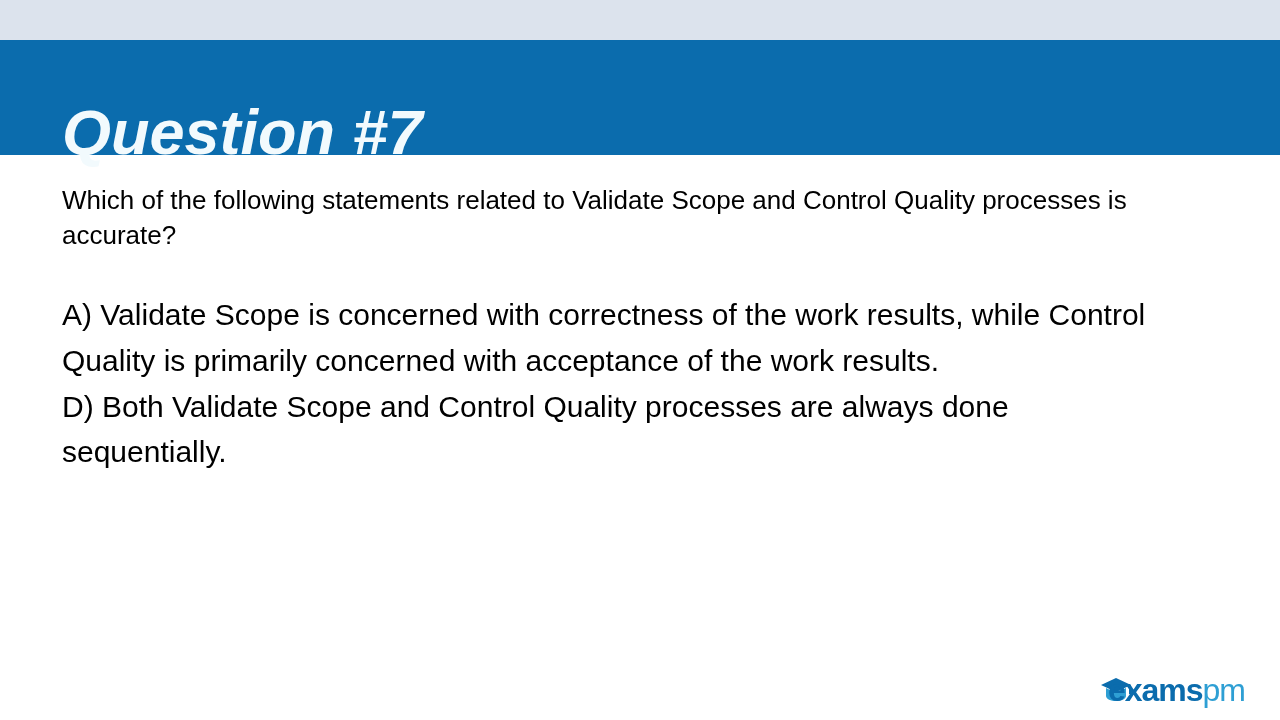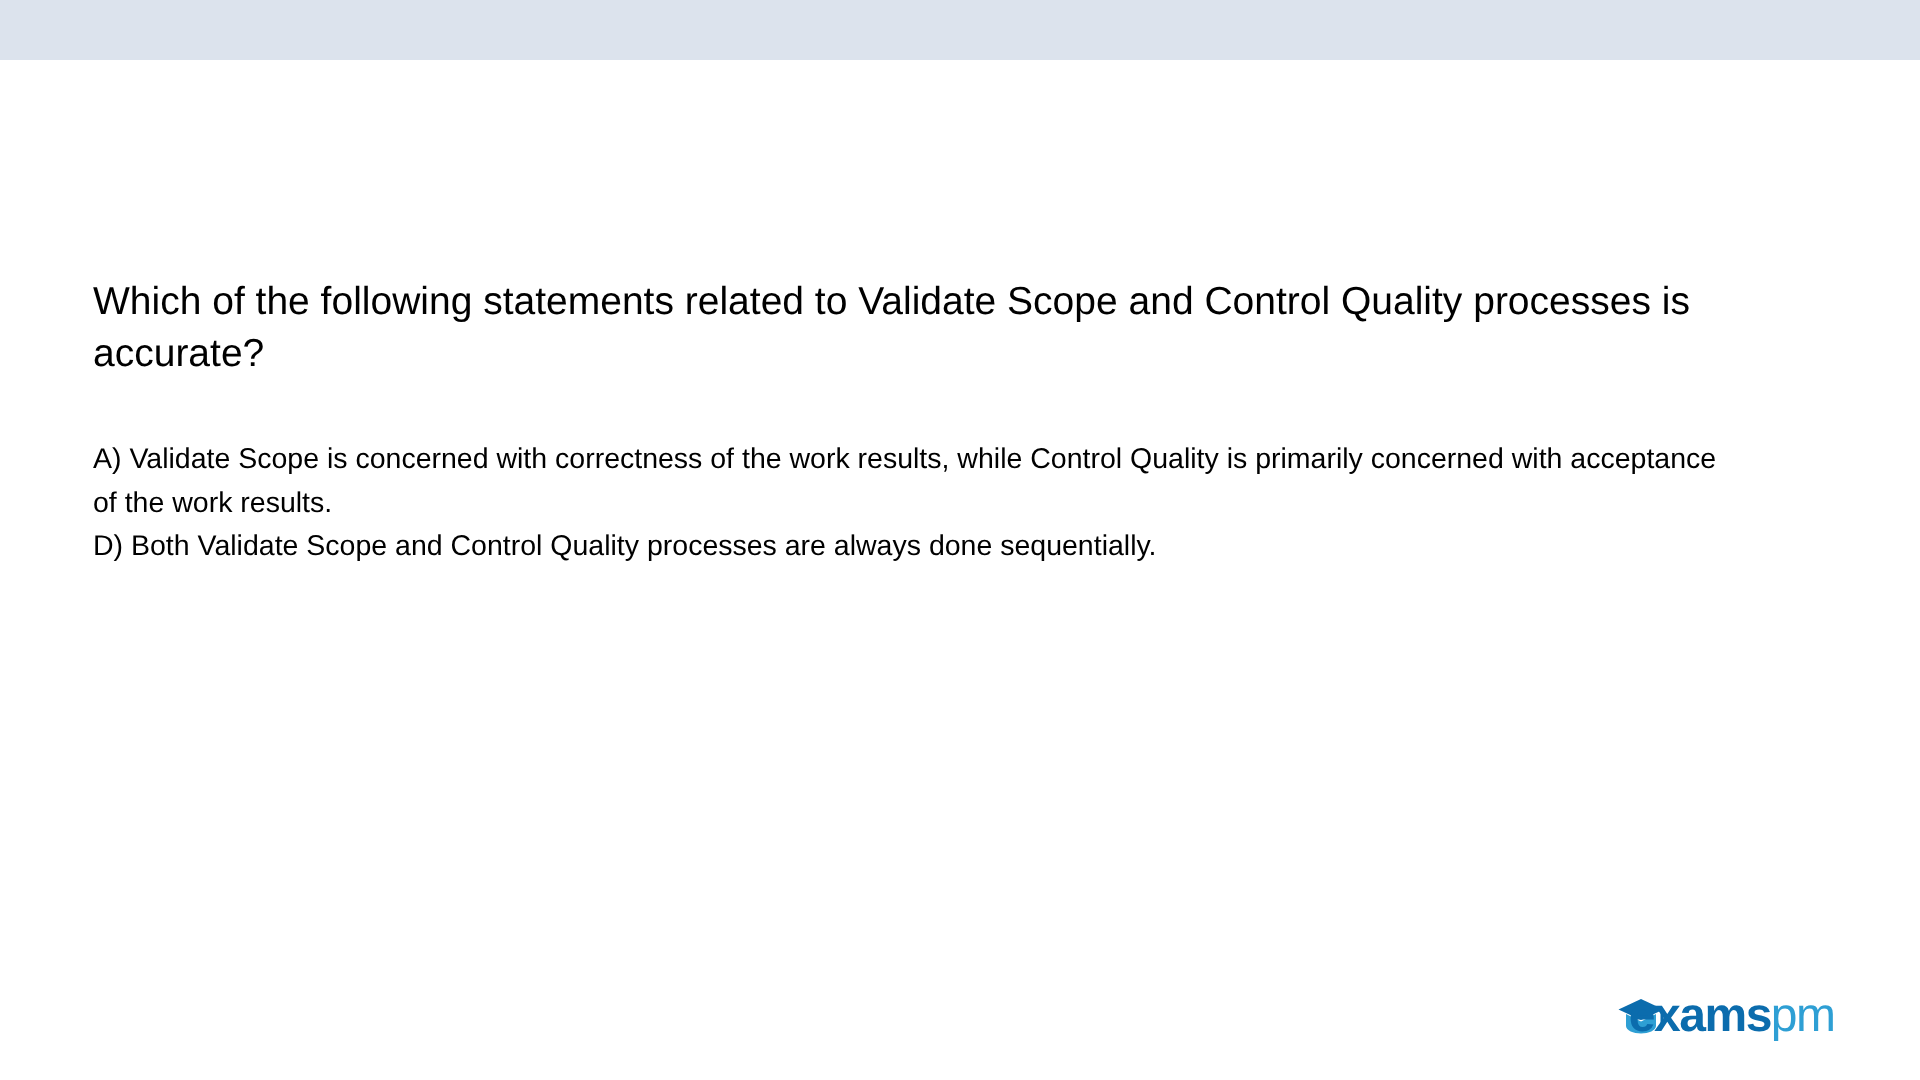--- a/index.html
+++ b/index.html
@@ -56,32 +56,32 @@
   .question-text {
     font-size: 26px;
     line-height: 1.36;
     color: #000000;
     width: 1110px;
   }
   .options {
     margin-top: 38px;
   }
   .option {
-    font-size: 19px;
+    font-size: 30px;
     line-height: 1.53;
     color: #000000;
     width: 1100px;
   }
   .logo {
     position: absolute;
-    right: 31px;
+    right: 9px;
     bottom: 14px;
     height: 46px;
     display: flex;
-    align-items: flex-start;
+    align-items: flex-end;
   }
   .logo-mark {
     position: relative;
     width: 34px;
     height: 34px;
     margin-right: 1px;
   }
   .logo-text {
     font-size: 32px;
     font-weight: bold;
@@ -96,20 +96,23 @@
     font-weight: normal;
   }
 </style>
 </head>
 <body>
 
 <div class="slide">
 
   <div class="top-strip"></div>
 
+  <div class="title-band">
+    <div class="title-text">Question #7</div>
+  </div>
 
   <div class="body-area">
     <div class="question-text">Which of the following statements related to Validate Scope and Control Quality processes is accurate?</div>
 
     <div class="options">
       <div class="option">A) Validate Scope is concerned with correctness of the work results, while Control Quality is primarily concerned with acceptance of the work results.</div>
       <div class="option">D) Both Validate Scope and Control Quality processes are always done sequentially.</div>
     </div>
   </div>
 

